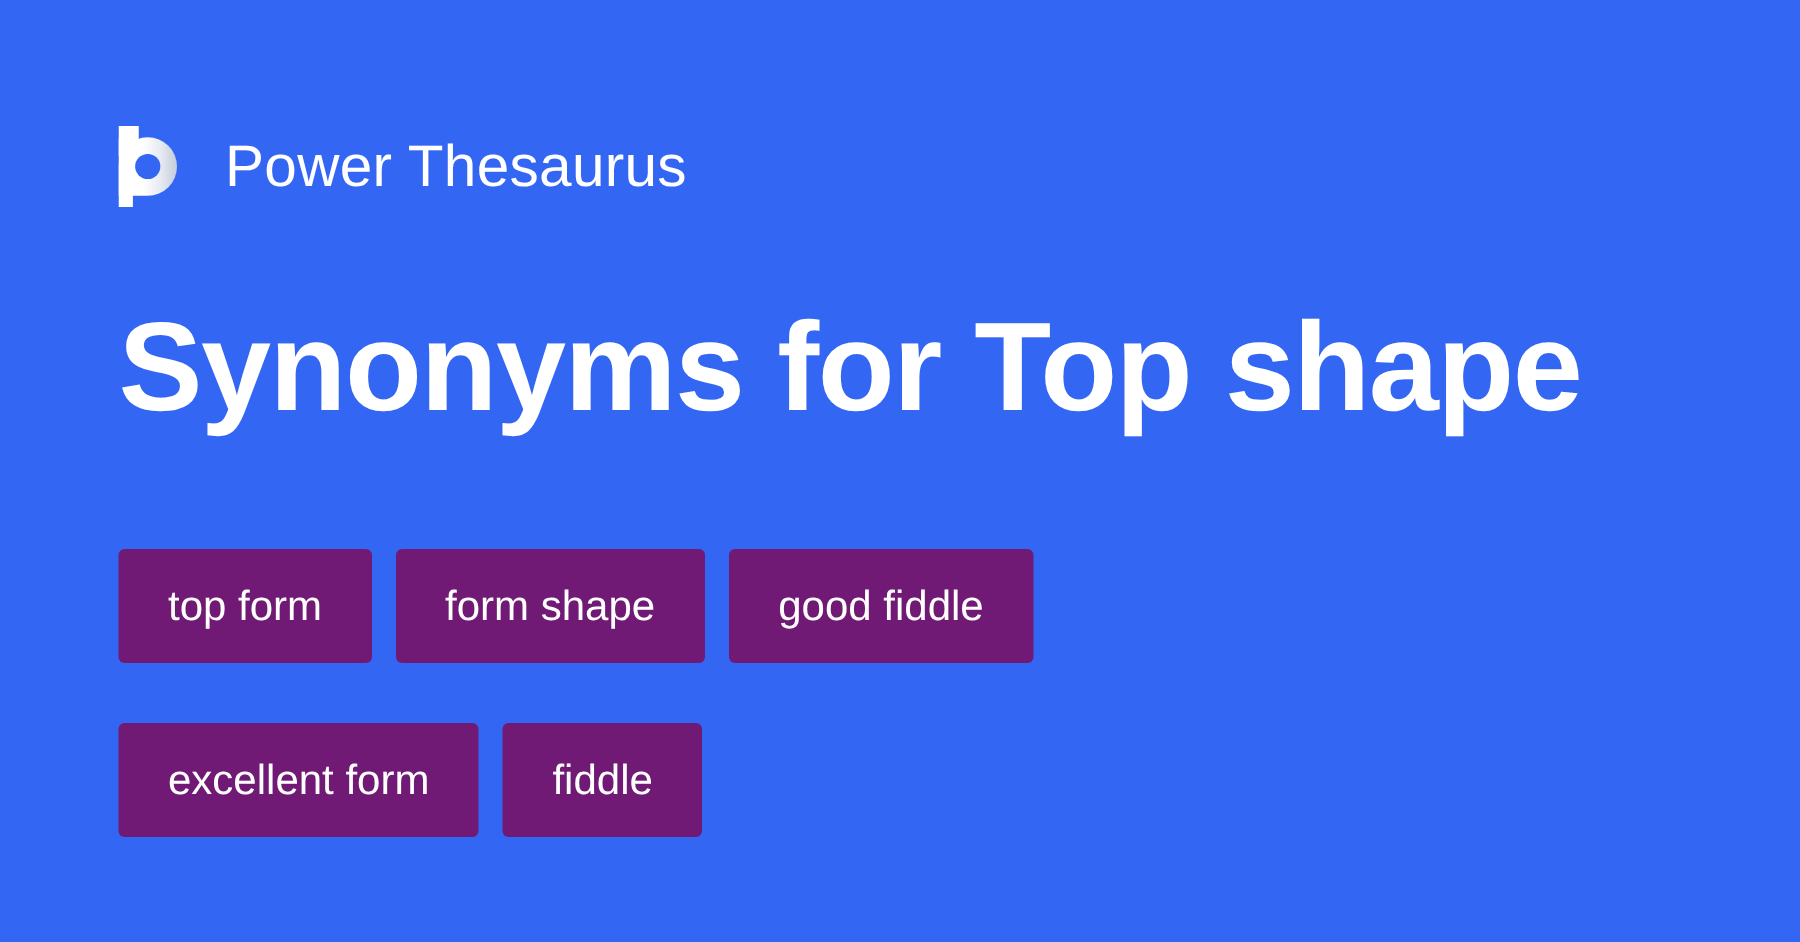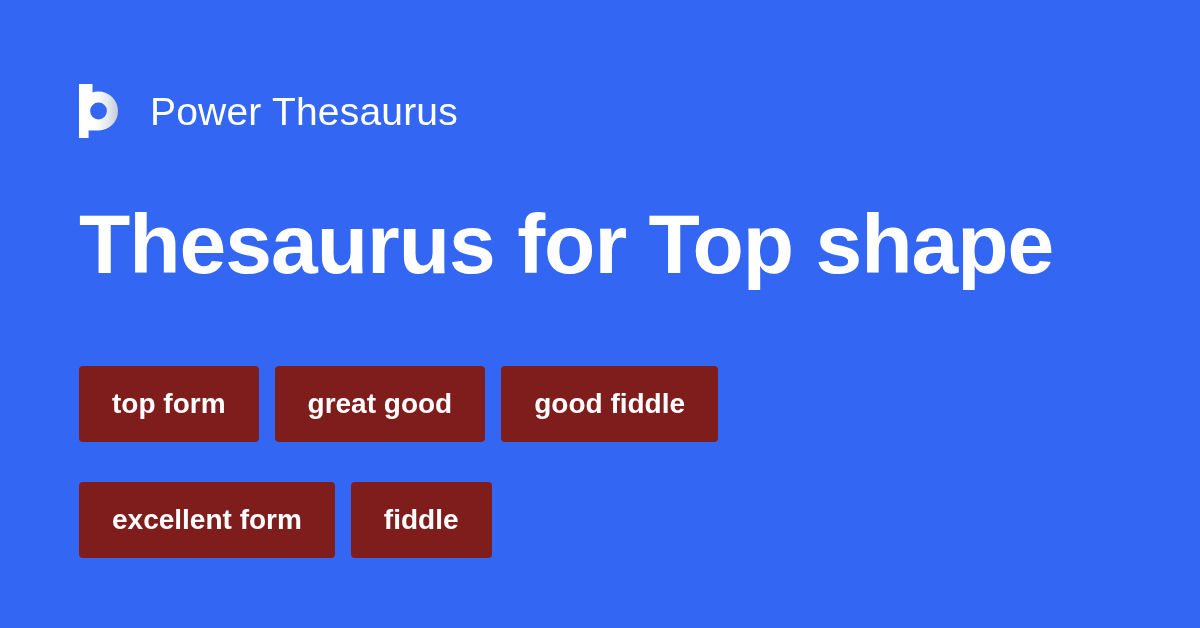--- a/index.html
+++ b/index.html
@@ -65,32 +65,32 @@
   .chips {
     position: absolute;
     left: 79px;
     top: 366px;
     width: 1050px;
     display: flex;
     flex-wrap: wrap;
     gap: 20px 16px;
   }
   .chip {
-    background: #7f1d1d;
+    background: #701a75;
     border-radius: 4px;
     height: 76px;
     display: flex;
     align-items: center;
     justify-content: center;
     padding: 0 33px;
     box-sizing: border-box;
     color: #FFFFFF;
     font-size: 28px;
     line-height: 1;
-    font-weight: 700;
+    font-weight: 400;
     white-space: nowrap;
     cursor: pointer;
   }
   .chip-row-break {
     flex-basis: 100%;
     height: 0;
     margin: 0;
   }
 </style>
 </head>
@@ -112,24 +112,24 @@
       <rect x="0" y="0" width="13.5" height="20" fill="#FFFFFF"></rect>
 
       <path d="M0 27 a19.5 19.5 0 1 1 19.5 19.5 H0 Z" fill="url(#bFade)"></path>
       <circle cx="19.5" cy="27" r="8.4" fill="#3366F2"></circle>
 
       <rect x="0" y="8" width="9.6" height="46" fill="#FFFFFF"></rect>
     </svg>
     <span class="brand-name">Power Thesaurus</span>
   </div>
 
-  <h1 class="headline">Thesaurus for Top shape</h1>
+  <h1 class="headline">Synonyms for Top shape</h1>
 
   <div class="chips">
     <div class="chip">top form</div>
-    <div class="chip">great good</div>
+    <div class="chip">form shape</div>
     <div class="chip">good fiddle</div>
     <div class="chip-row-break"></div>
     <div class="chip">excellent form</div>
     <div class="chip">fiddle</div>
   </div>
 
 </div>
 
 </body></html>

